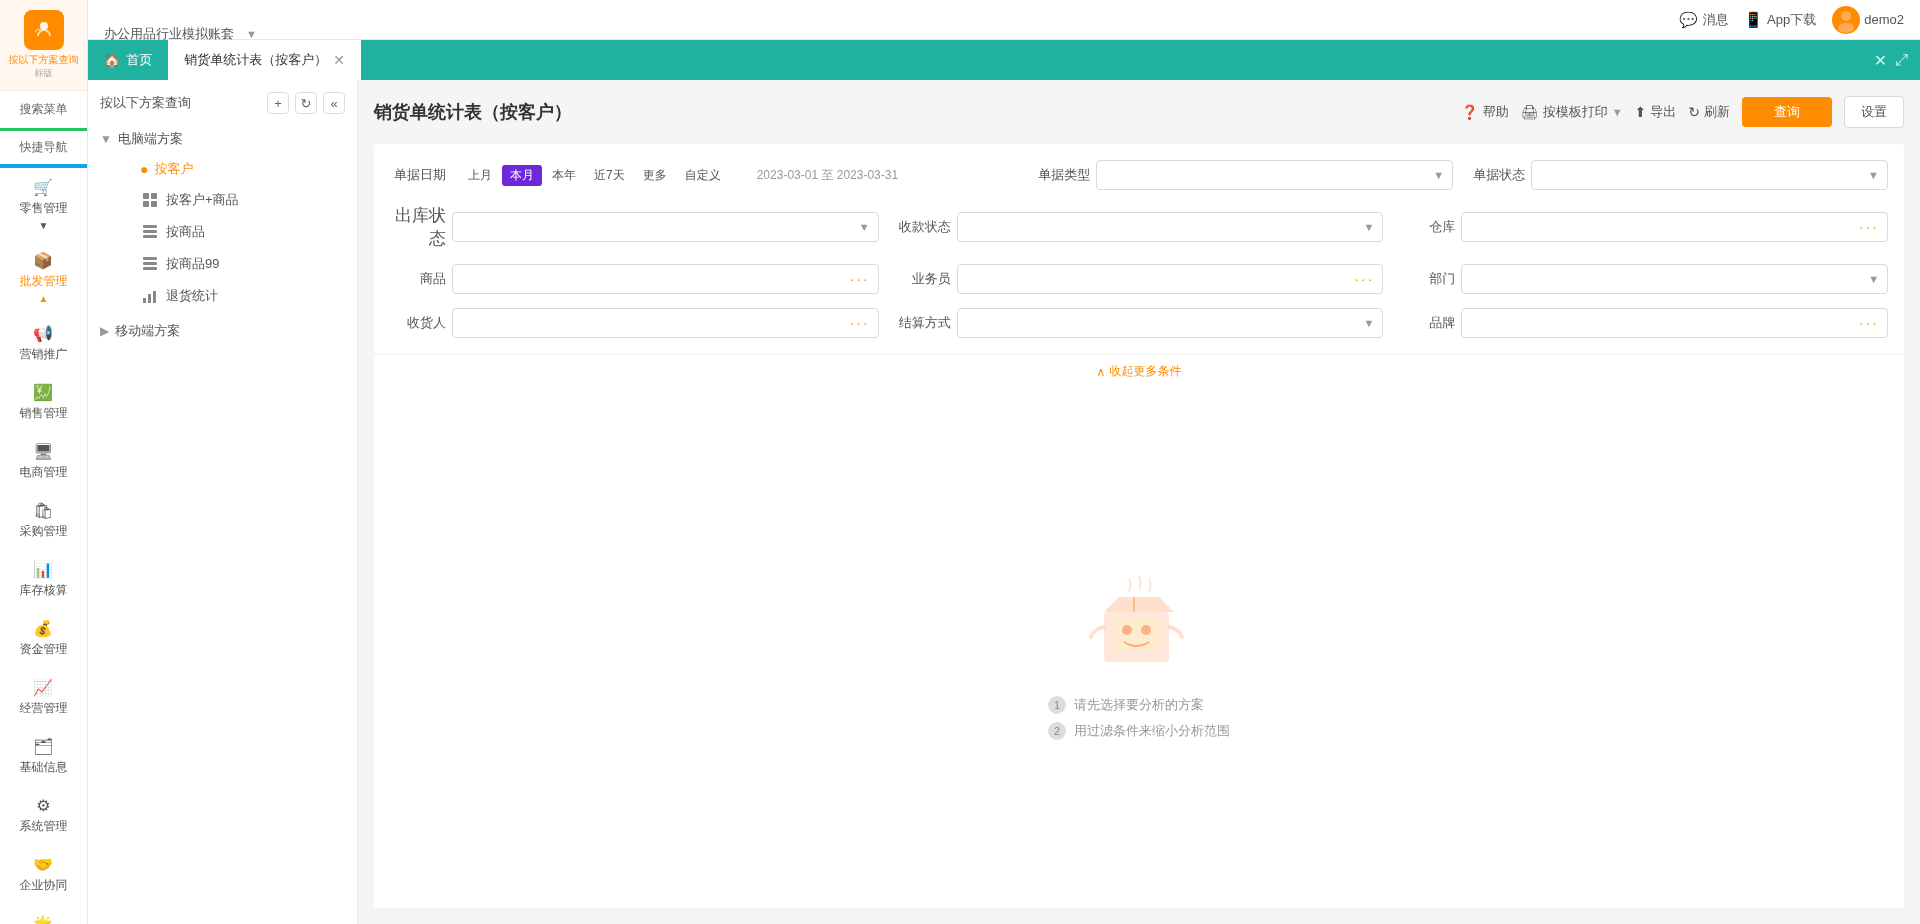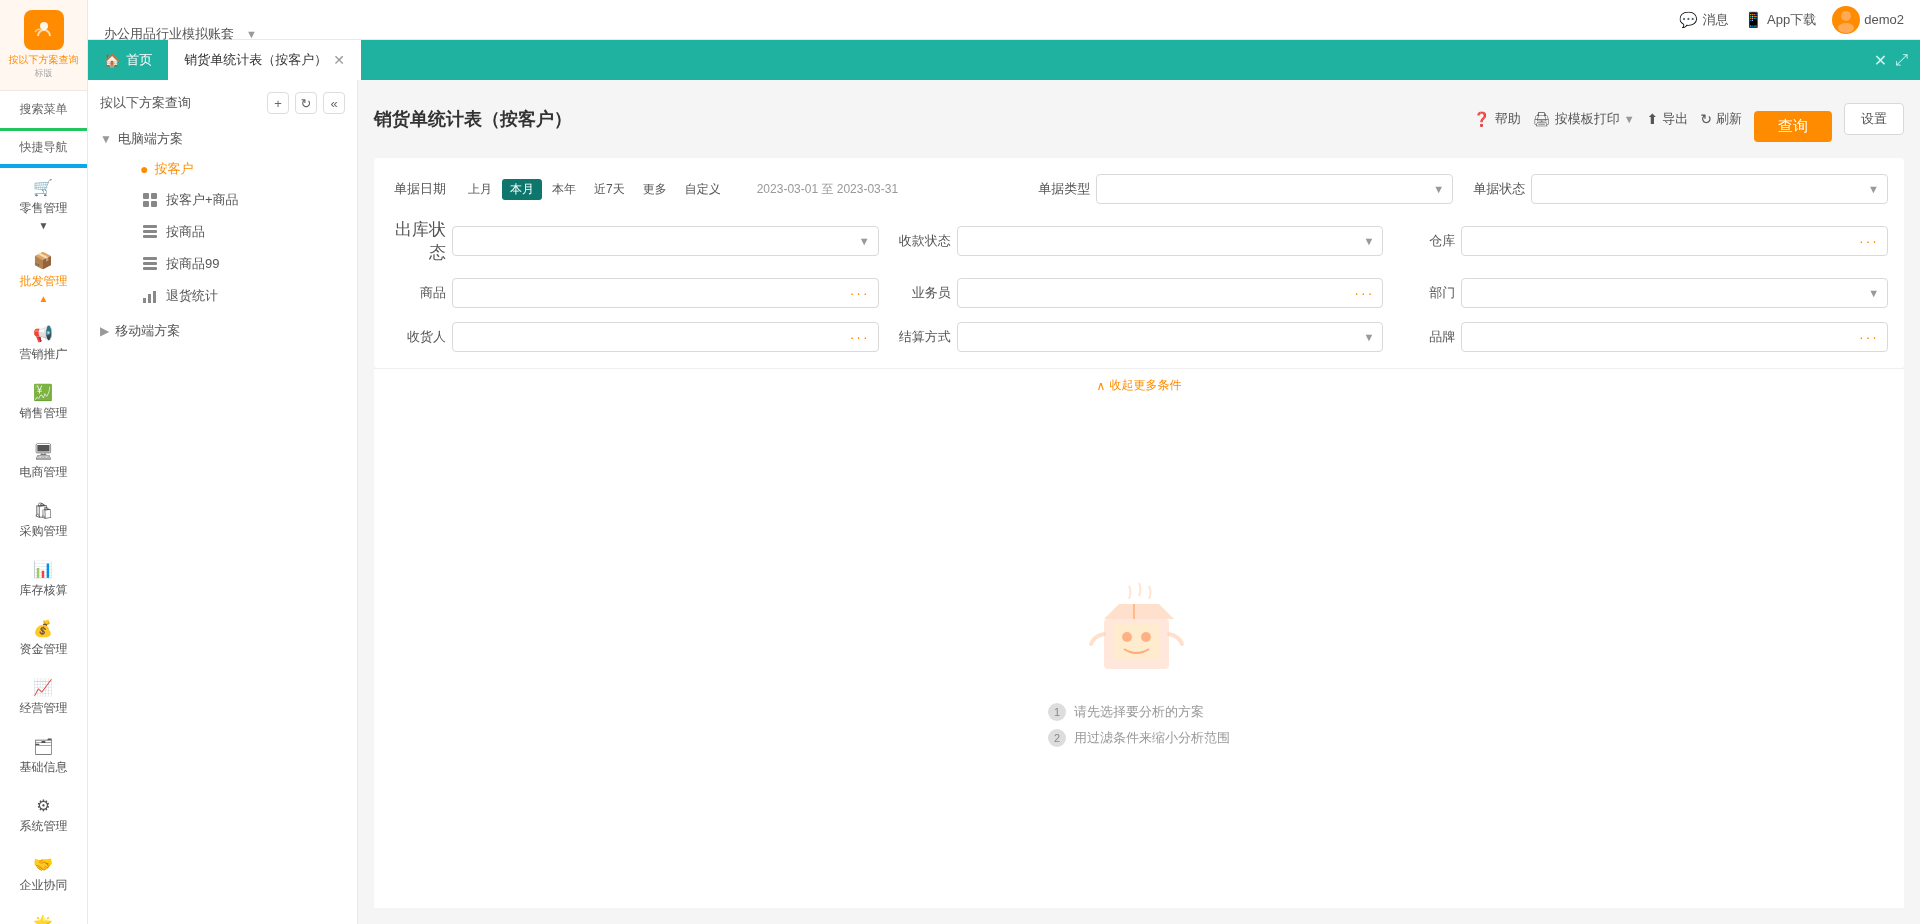--- a/index.html
+++ b/index.html
@@ -54,21 +54,21 @@
     
     .right-panel { flex: 1; display: flex; flex-direction: column; overflow: hidden; padding: 16px; }
     .page-title { font-size: 18px; font-weight: bold; color: #333; margin-bottom: 16px; display: flex; align-items: center; justify-content: space-between; }
     .page-title-actions { display: flex; align-items: center; gap: 12px; font-size: 13px; font-weight: normal; }
     .title-action-item { display: flex; align-items: center; gap: 4px; cursor: pointer; color: #555; }
 
     
     .filter-area { background: #fff; border-radius: 4px; padding: 16px; margin-bottom: 0; }
     .date-tabs { display: flex; gap: 2px; margin-left: 8px; }
     .date-tab { padding: 2px 8px; font-size: 12px; cursor: pointer; color: #555; border-radius: 3px; }
-    .date-tab.active { background: #0f766e; color: white; border-radius: 3px; }
+    .date-tab.active { background: #6d28d9; color: white; border-radius: 3px; }
     .date-range { font-size: 12px; color: #999; margin-left: 8px; }
     .select-control { flex: 1; border: 1px solid #d9d9d9; border-radius: 4px; padding: 5px 8px; font-size: 12px; color: #555; background: #fff; display: flex; align-items: center; justify-content: space-between; cursor: pointer; min-height: 30px; }
     .select-chevron { color: #999; font-size: 11px; }
     .select-dots { color: #ff8c00; font-size: 14px; letter-spacing: 2px; }
     .btn-primary { background: #ff8c00; color: white; border: none; border-radius: 4px; padding: 8px 20px; font-size: 13px; cursor: pointer; white-space: nowrap; }
     .btn-secondary { background: #fff; color: #555; border: 1px solid #d9d9d9; border-radius: 4px; padding: 6px 16px; font-size: 13px; cursor: pointer; }
 
     
     .collapse-bar { text-align: center; padding: 8px; color: #ff8c00; font-size: 12px; cursor: pointer; background: #fff; border-top: 1px solid #f0f0f0; display: flex; align-items: center; justify-content: center; gap: 4px; }
 
@@ -283,21 +283,21 @@
             <span style="font-size:11px;color:#999;">▼</span>
           </div>
           <div class="title-action-item">
             <span style="font-size:14px;">⬆</span>
             <span>导出</span>
           </div>
           <div class="title-action-item">
             <span style="font-size:14px;">↻</span>
             <span>刷新</span>
           </div>
-          <button class="btn-primary" style="padding:6px 24px;font-size:15px;margin-top:15px;">查询</button>
+          <button class="btn-primary" style="padding:6px 32px;font-size:13px;">查询</button>
           <button class="btn-secondary">设置</button>
         </div>
       </div>
 
       <div class="filter-area">
 
         <div style="display:flex;align-items:center;gap:16px;margin-bottom:14px;">
           <div style="display:flex;align-items:center;gap:6px;flex:1.5;">
             <span style="font-size:13px;color:#555;width:56px;text-align:right;flex-shrink:0;">单据日期</span>
             <div style="display:flex;align-items:center;flex:1;gap:20px;">

